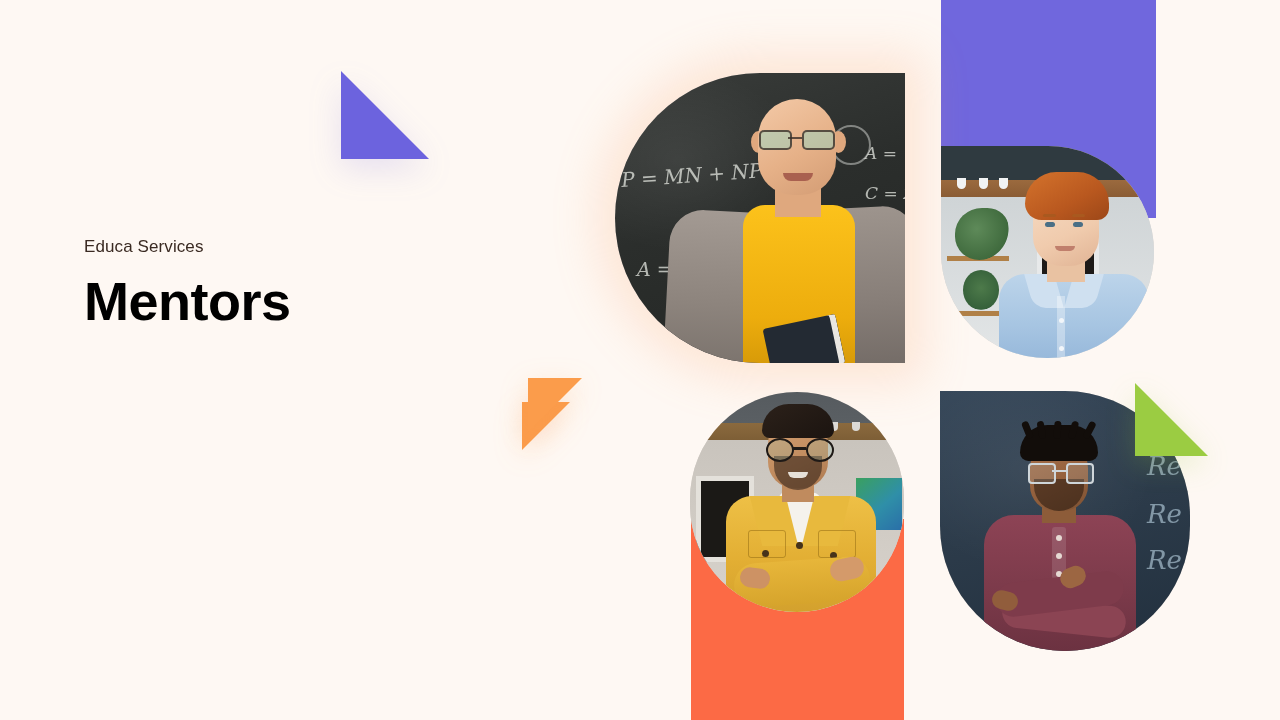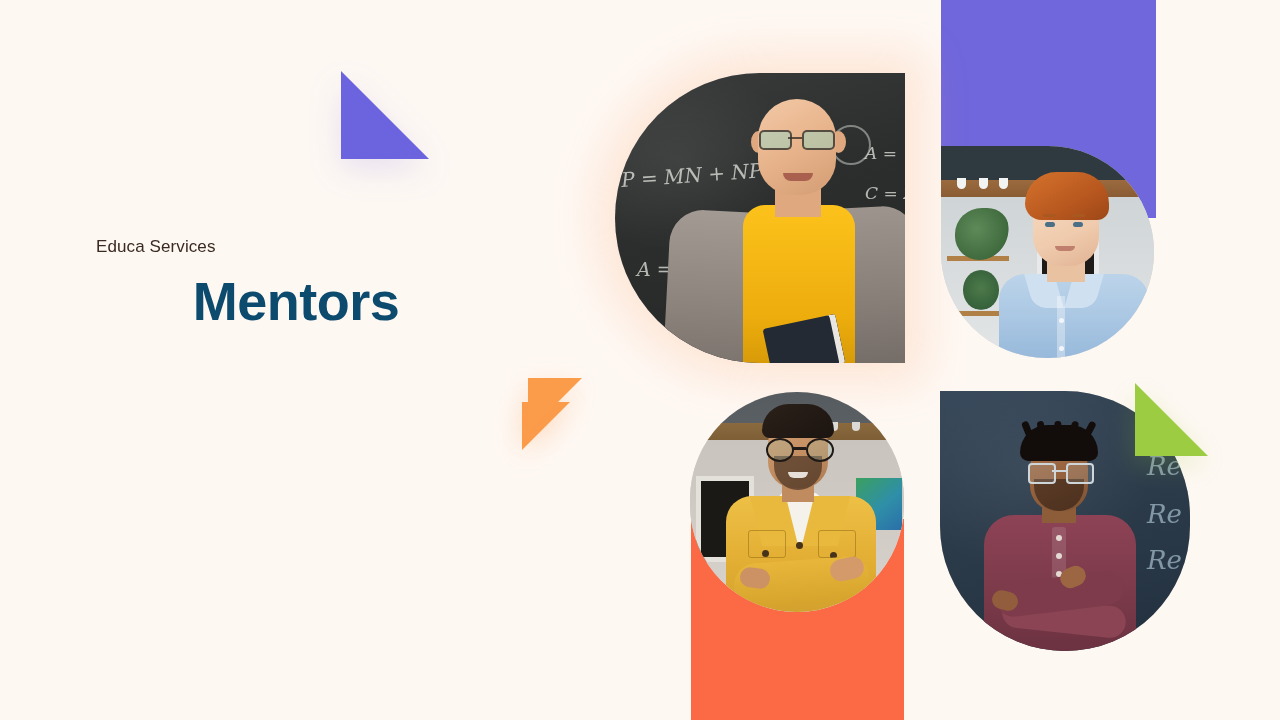--- a/index.html
+++ b/index.html
@@ -17,21 +17,21 @@
     position: relative;
     width: 1280px;
     height: 720px;
     background: #fef8f3;
     overflow: hidden;
   }
 
   
   .text-col {
     position: absolute;
-    left: 96px;
+    left: 84px;
     top: 236px;
     width: 400px;
   }
   .eyebrow {
     font-size: 17px;
     line-height: 22px;
     color: #3a2a22;
     letter-spacing: .1px;
     margin: 0 0 14px 0;
   }
@@ -46,22 +46,21 @@
   .headline .accent {
     display: block;
     background: linear-gradient(100deg, #f9a95d 0%, #f68a4d 42%, #f0633a 100%);
     -webkit-background-clip: text;
     background-clip: text;
     color: transparent;
     -webkit-text-fill-color: transparent;
   }
   .headline .plain {
     display: block;
-    color: #0c4a6e;
-    text-align: center;
+    color: #000000;
   }
   .body-copy {
     position: absolute;
     left: 97px;
     top: 447px;
     width: 330px;
     margin: 0;
     font-size: 15.5px;
     line-height: 31.5px;
     color: #3b2c24;

